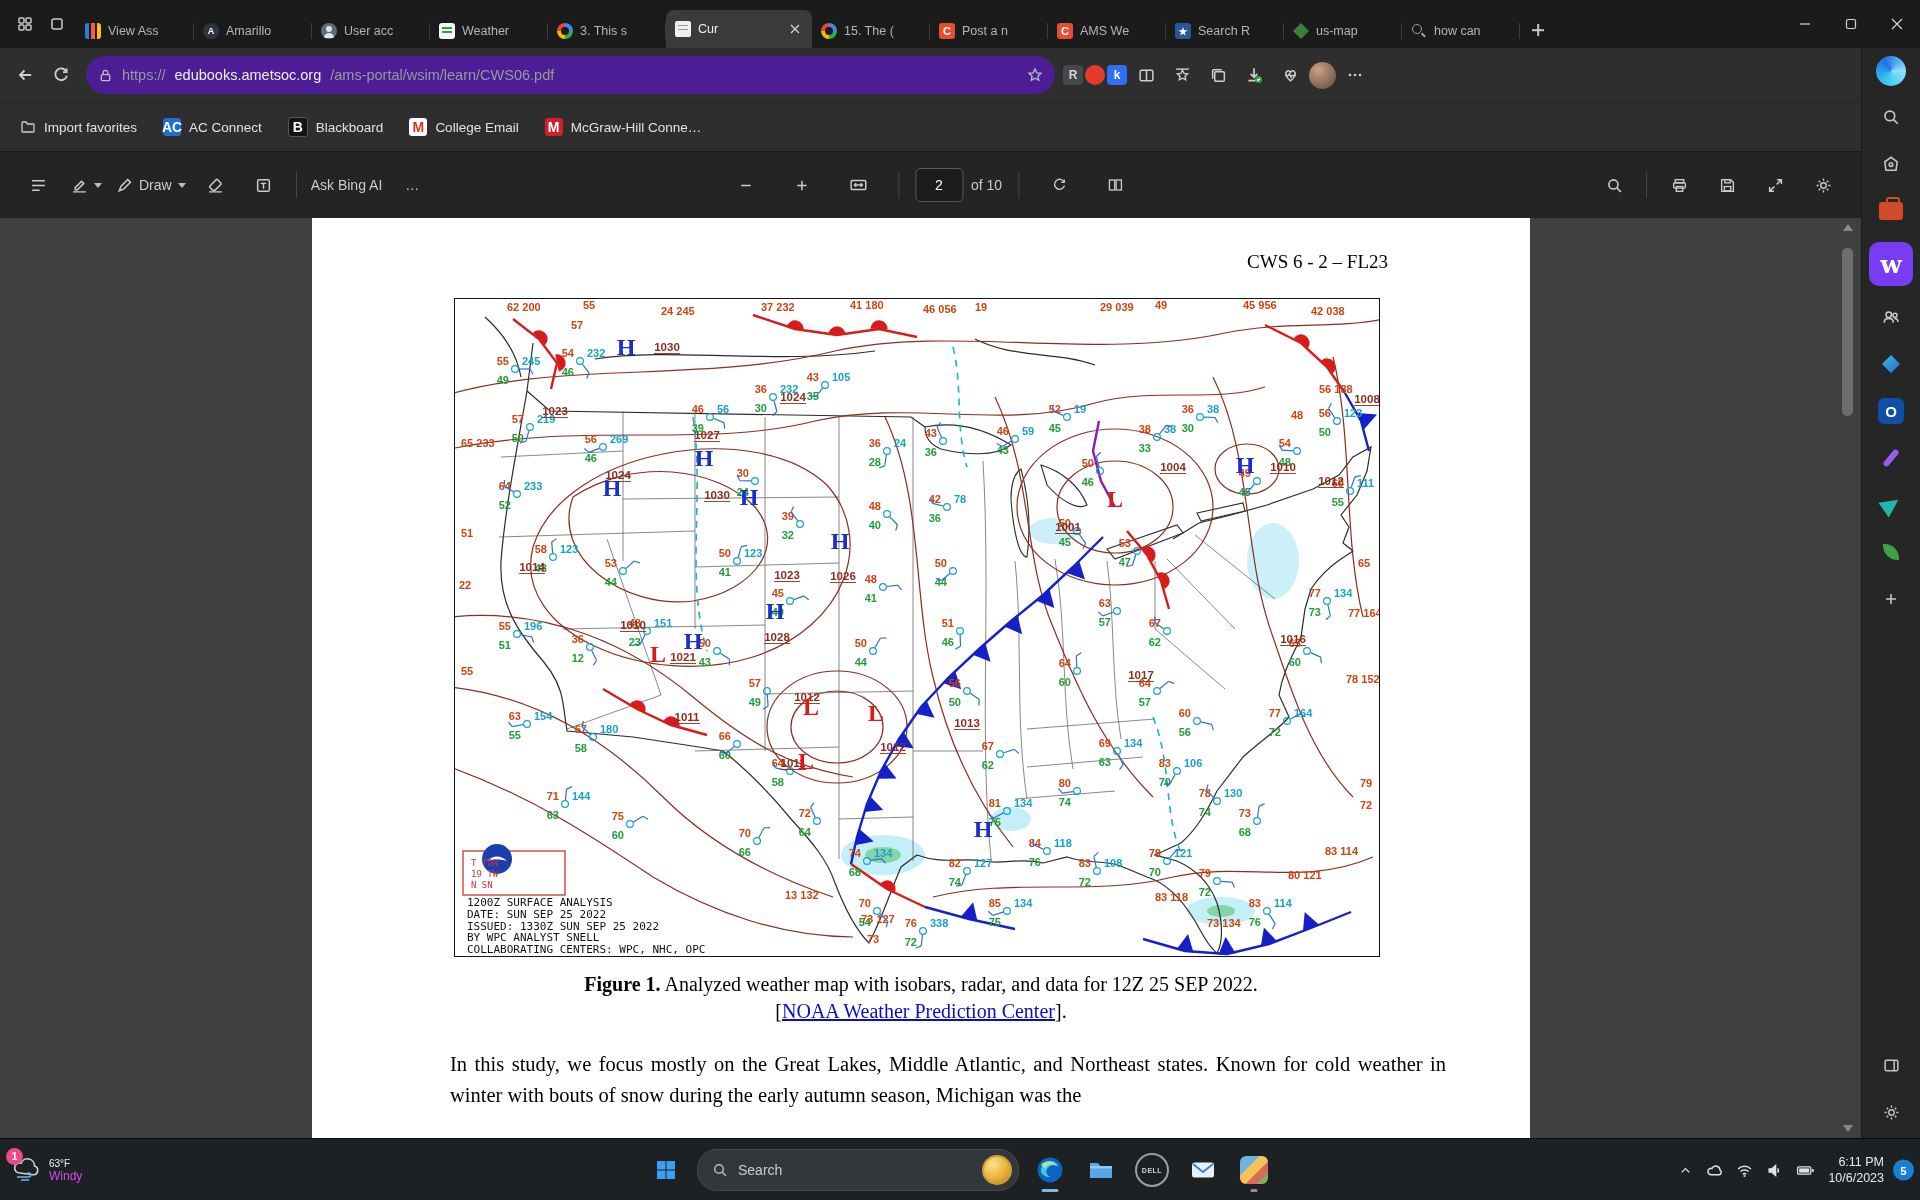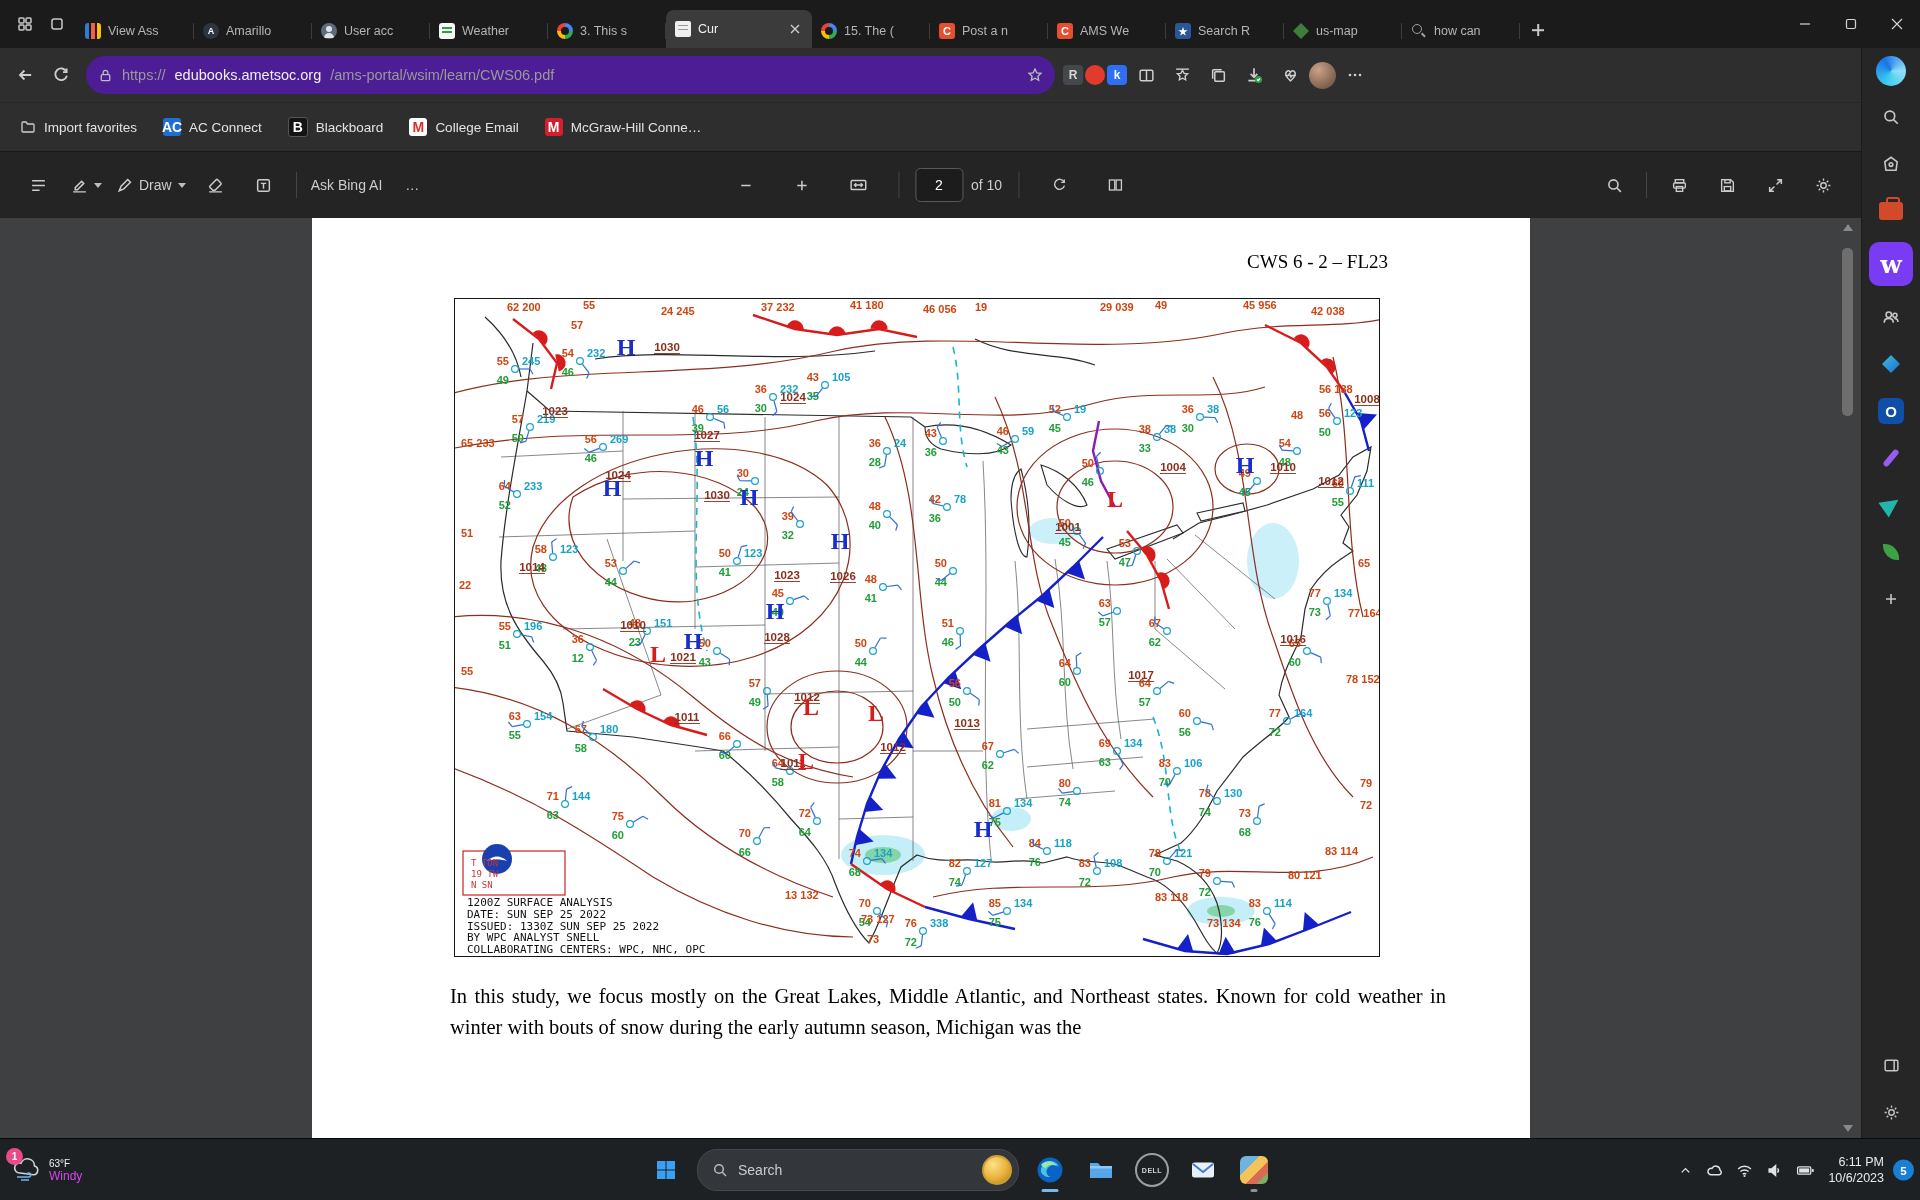--- a/index.html
+++ b/index.html
@@ -1027,20 +1027,24 @@
                   <text x="12" y="630.6" fill="#111" font-size="11" font-weight="400" text-anchor="start" font-family="&quot;DejaVu Sans Mono&quot;,monospace">ISSUED: 1330Z SUN SEP 25 2022</text>
                   <text x="12" y="642.4" fill="#111" font-size="11" font-weight="400" text-anchor="start" font-family="&quot;DejaVu Sans Mono&quot;,monospace">BY WPC ANALYST SNELL</text>
                   <text x="12" y="654.2" fill="#111" font-size="11" font-weight="400" text-anchor="start" font-family="&quot;DejaVu Sans Mono&quot;,monospace">COLLABORATING CENTERS: WPC, NHC, OPC</text>
                   <text x="16" y="567" fill="#c33" font-size="9" font-weight="400" text-anchor="start" font-family="&quot;DejaVu Sans Mono&quot;,monospace">T    TON</text>
                   <text x="16" y="578" fill="#c33" font-size="9" font-weight="400" text-anchor="start" font-family="&quot;DejaVu Sans Mono&quot;,monospace">19    TW</text>
                   <text x="16" y="589" fill="#c33" font-size="9" font-weight="400" text-anchor="start" font-family="&quot;DejaVu Sans Mono&quot;,monospace">N    SN</text>
                 </g>
               </svg>
           </div>
 
+          <div class="caption">
+            <span style="font-weight:bold;">Figure 1.</span><span> Analyzed weather map with isobars, radar, and data for 12Z 25 SEP 2022.</span><br>
+            <span>[</span><span class="caplink">NOAA Weather Prediction Center</span><span>].</span>
+          </div>
 
           <div class="bodytext">In this study, we focus mostly on the Great Lakes, Middle Atlantic, and Northeast states. Known for cold weather in winter with bouts of snow during the early autumn season, Michigan was the</div>
         </div>
 
         <div class="vscroll">
           <div class="varrow up"></div>
           <div class="vthumb"></div>
           <div class="varrow down"></div>
         </div>
       </div>

